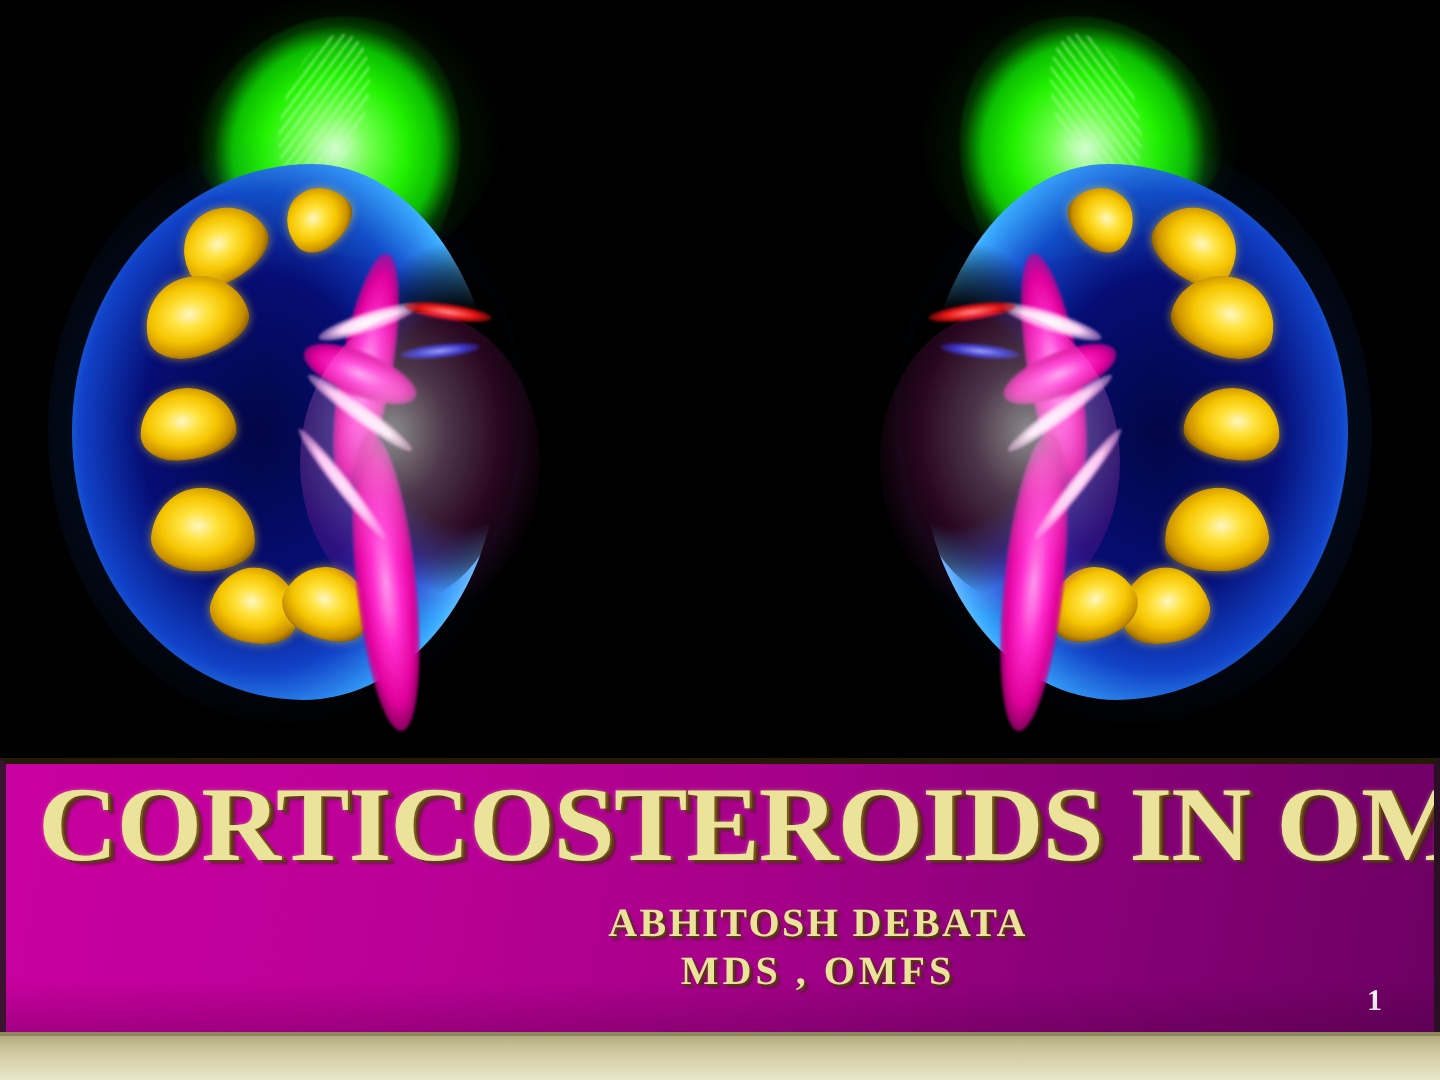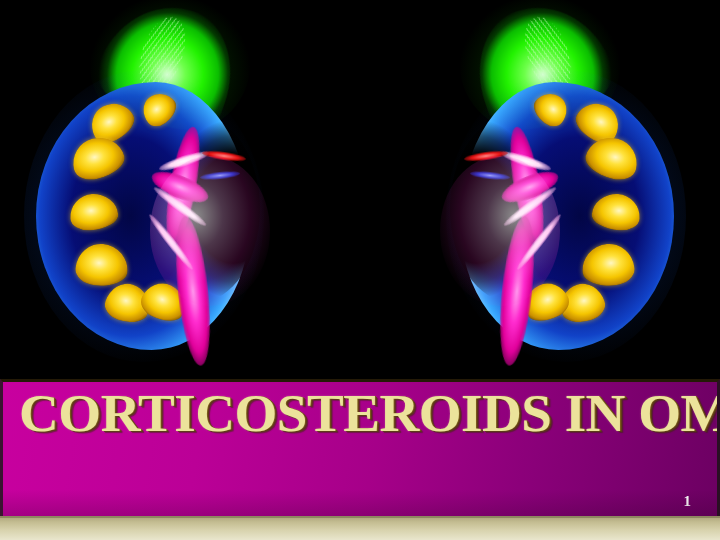--- a/index.html
+++ b/index.html
@@ -284,19 +284,23 @@
       <div class="vessel navy" style="left:170px; top:166px; width:40px; height:7px; transform:rotate(-6deg);"></div>
       <div class="hilum-glow"></div>
     </div>
 
   </div>
 
   <div id="banner">
 
     <div id="slide-title">CORTICOSTEROIDS IN OMFS</div>
 
+    <div id="subtitle-block">
+      <div class="subtitle-line first">ABHITOSH DEBATA</div>
+      <div class="subtitle-line second">MDS , OMFS</div>
+    </div>
 
     <div id="slide-number">1</div>
   </div>
 
   <div id="footer-strip"></div>
 
 </div>
 
 </body></html>

